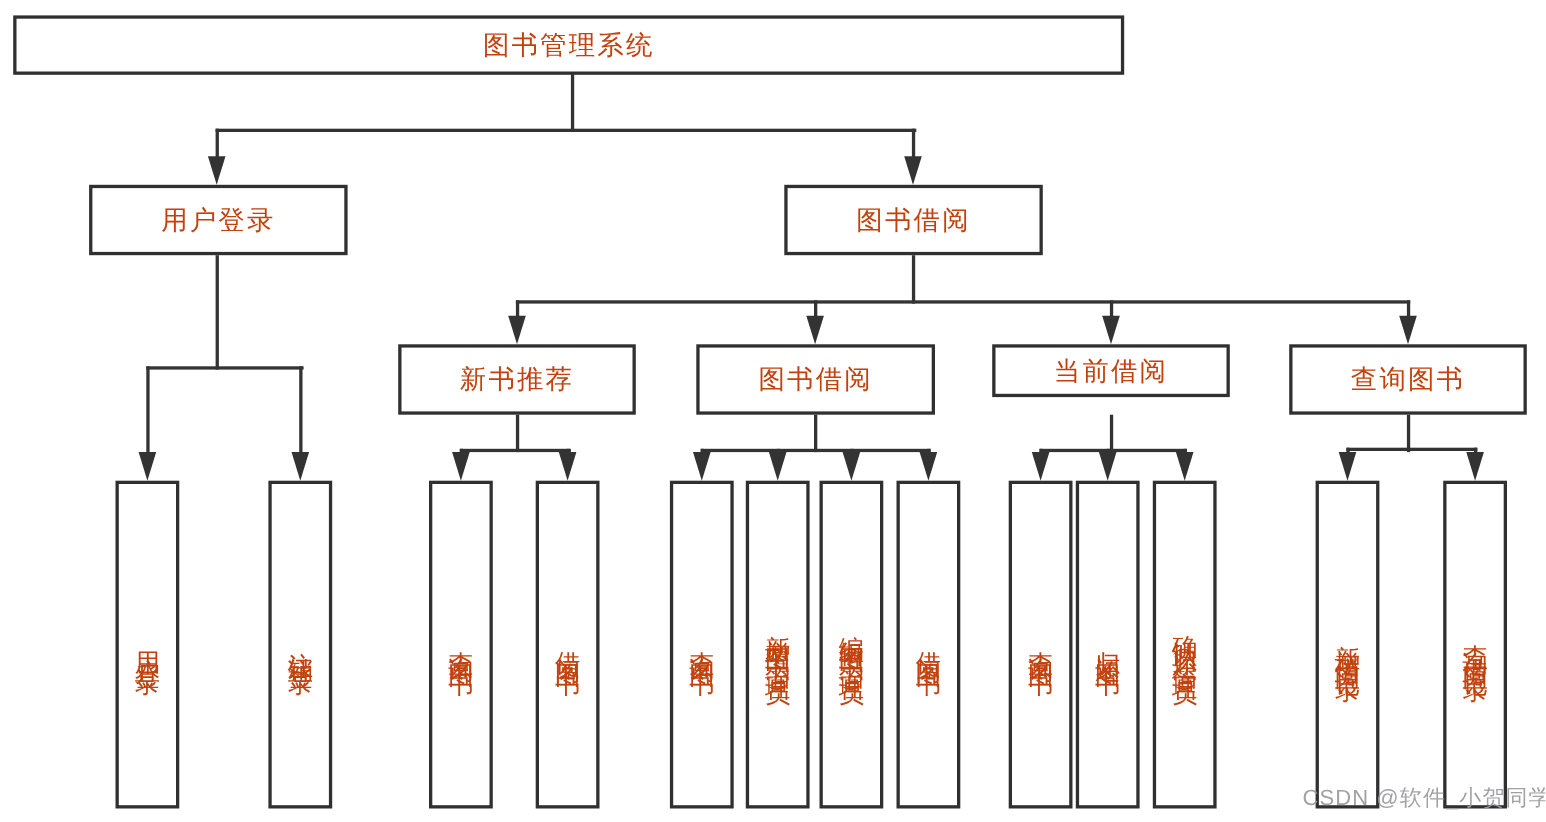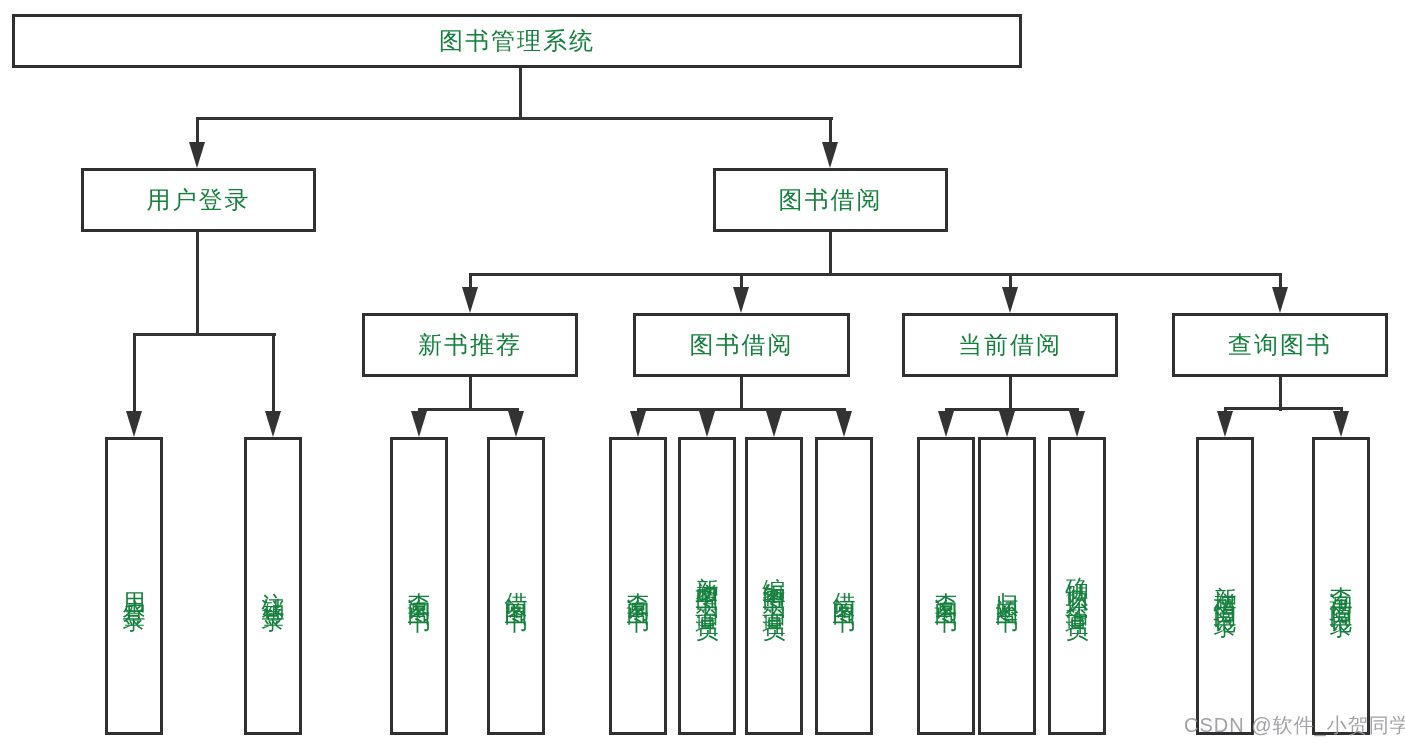--- a/index.html
+++ b/index.html
@@ -17,21 +17,21 @@
   }
   
   .node {
     position: absolute;
     box-sizing: border-box;
     border: 3px solid #303030;
     background: #ffffff;
     display: flex;
     align-items: center;
     justify-content: center;
-    color: #15803d;
+    color: #c2410c;
   }
   .node.h .label {
     font-size: 24px;
     letter-spacing: 2px;
     white-space: nowrap;
   }
   .node.leaf .label {
     writing-mode: vertical-rl;
     text-orientation: mixed;
     font-size: 23px;
@@ -83,21 +83,21 @@
   </div>
 
   <div class="node h" style="left:362px; top:313px; width:216px; height:64px;">
     <span class="label">新书推荐</span>
   </div>
 
   <div class="node h" style="left:633px; top:313px; width:217px; height:64px;">
     <span class="label">图书借阅</span>
   </div>
 
-  <div class="node h" style="left:902px; top:313px; width:216px; height:64px;">
+  <div class="node h" style="left:902px; top:313px; width:216px; height:48px;">
     <span class="label">当前借阅</span>
   </div>
 
   <div class="node h" style="left:1172px; top:313px; width:216px; height:64px;">
     <span class="label">查询图书</span>
   </div>
 
   <div class="node leaf" style="left:105px; top:437px; width:58px; height:298px;">
     <span class="label">用户登录</span>
   </div>

